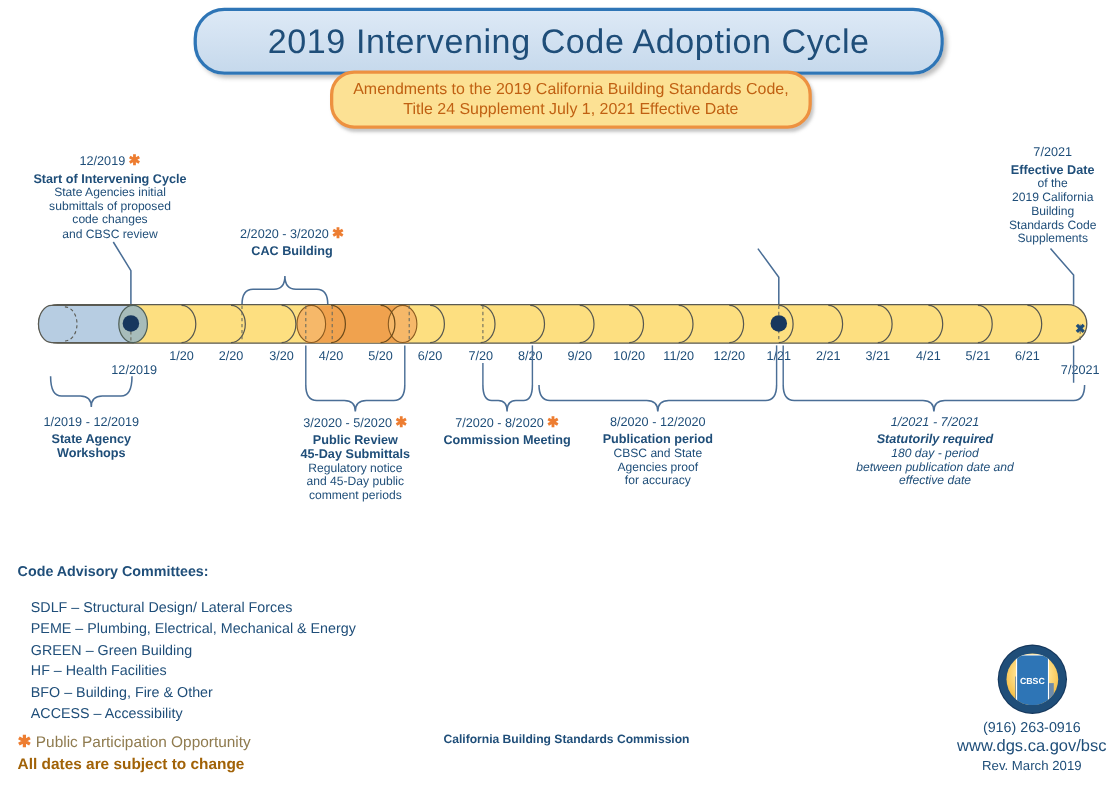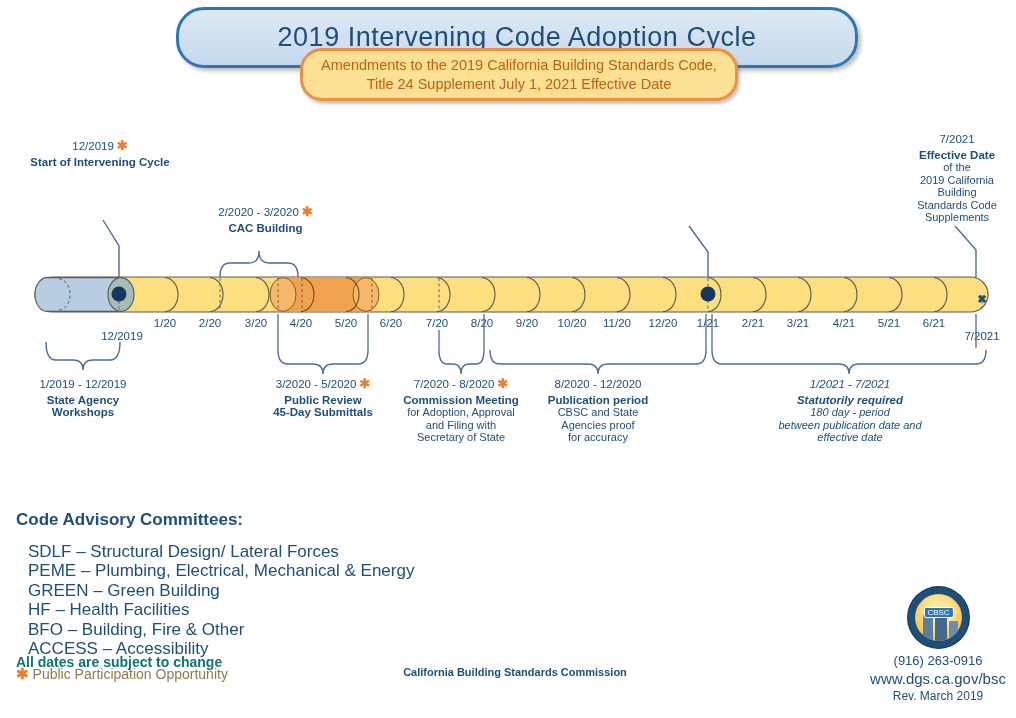--- a/index.html
+++ b/index.html
@@ -5,57 +5,57 @@
   html,body{margin:0;padding:0;background:#fff;}
   #page{position:relative;width:1016px;height:718px;background:#fff;overflow:hidden;
         font-family:"Liberation Sans",sans-serif;color:#1F4E79;}
   .abs{position:absolute;}
   
   .banner-title{left:176px;top:7px;width:676px;height:55px;
     background:linear-gradient(#dde9f6,#c6d9ec);
     border:3px solid #2E75B6;border-radius:28px;
     box-shadow:3px 3px 4px rgba(110,110,110,.45);
     display:flex;align-items:center;justify-content:center;
-    font-size:27px;color:#1F4E79;letter-spacing:.5px;z-index:1;}
-  .banner-sub{left:300px;top:48px;width:432px;height:47px;
+    font-size:31px;color:#1F4E79;letter-spacing:.5px;z-index:1;}
+  .banner-sub{left:300px;top:64px;width:432px;height:47px;
     background:#FCE194;border:3px solid #ED9140;border-radius:22px;
     box-shadow:2px 3px 3px rgba(110,110,110,.4);
     display:flex;align-items:center;justify-content:center;text-align:center;
     font-size:14.5px;line-height:19px;color:#C06012;white-space:pre-line;z-index:2;}
   
   .ann{position:absolute;text-align:center;font-size:11px;line-height:12.5px;color:#1F4E79;}
   .ann-date{font-size:11.5px;margin-bottom:3px;}
   .ann-title{font-weight:bold;font-size:11.5px;white-space:pre-line;}
   .ann-body{white-space:pre-line;}
   .ast{color:#ED7D31;font-size:13px;margin-left:3px;font-weight:bold;}
   
-  .committees{left:16px;top:510px;font-size:17px;line-height:19.5px;color:#1F4E79;}
+  .committees{left:16px;top:510px;font-size:13px;line-height:19.5px;color:#1F4E79;}
   .committees .head{font-weight:bold;}
   .committees ul{list-style:none;margin:12px;padding:0;}
   
   .foot-participation{left:16px;top:665px;font-size:14px;color:#8f7b4f;}
   .foot-participation .ast{font-size:15px;margin:0 4px 0 0;}
-  .foot-dates{left:16px;top:654px;font-size:14px;font-weight:bold;color:#0f766e;}
+  .foot-dates{left:16px;top:686px;font-size:14px;font-weight:bold;color:#a16207;}
   .foot-org{left:340px;top:666px;width:350px;text-align:center;
             font-size:11px;font-weight:bold;color:#1F4E79;}
   .foot-right{left:858px;top:653px;width:160px;text-align:center;color:#1F4E79;}
   .foot-phone{font-size:13px;}
   .foot-web{font-size:15px;margin-top:2px;}
   .foot-rev{font-size:12px;margin-top:2px;}
   
   .logo{left:908px;top:587px;width:61px;height:61px;border-radius:50%;
         background:#1F4E79;box-shadow:0 0 0 1px #15375c;}
   .logo-inner{position:absolute;inset:7px;border-radius:50%;overflow:hidden;
         background:radial-gradient(circle at 50% 40%, #ffe79c 0 35%, #f6c14b 70%, #e8a93a 100%);}
   .logo-b1{position:absolute;left:8px;bottom:0;width:10px;height:26px;background:#5c7d9d;}
   .logo-b2{position:absolute;left:20px;bottom:0;width:12px;height:32px;background:#46688c;}
   .logo-b3{position:absolute;left:34px;bottom:0;width:9px;height:20px;background:#6e8cab;}
-  .logo-label{position:absolute;left:50%;top:13px;transform:translateX(-50%);
-        background:#2E75B6;color:#fff;font-size:8px;font-weight:normal;
-        padding:0 3px;border-radius:2px;border:1px solid #fff;}
+  .logo-label{position:absolute;left:50%;top:1px;transform:translateX(-50%);
+        background:#2E75B6;color:#fff;font-size:8px;font-weight:bold;
+        padding:19px 3px;border-radius:2px;border:1px solid #fff;}
   svg{position:absolute;left:0;top:0;}
   svg text{font-family:"Liberation Sans",sans-serif;fill:#1F4E79;font-size:11.5px;}
 </style>
 </head>
 <body>
 
 <div id="page">
 
   <div class="abs banner-title">2019 Intervening Code Adoption Cycle</div>
   <div class="abs banner-sub">Amendments to the 2019 California Building Standards Code,
@@ -159,20 +159,24 @@
       <path d="M278,350 Q278,364 288,364 L313,364 Q323,364 323,374 Q323,364 333,364 L358,364 Q368,364 368,350"></path>
       <path d="M439,350 Q439,364 447,364 L453,364 Q461,364 461,374 Q461,364 469,364 L476,364 Q484,364 484,350"></path>
       <path d="M490,350 Q490,364 500,364 L588,364 Q598,364 598,374 Q598,364 608,364 L696,364 Q706,364 706,350"></path>
       <path d="M712,350 Q712,364 722,364 L839,364 Q849,364 849,374 Q849,364 859,364 L976,364 Q986,364 986,350"></path>
     </g>
   </svg>
 
   <div class="ann" style="left:20px;top:140px;width:160px;">
     <div class="ann-date"><span>12/2019</span><span class="ast">✱</span></div>
     <div class="ann-title">Start of Intervening Cycle</div>
+    <div class="ann-body">State Agencies initial
+submittals of proposed
+code changes
+and CBSC review</div>
   </div>
 
   <div class="ann" style="left:193px;top:206px;width:145px;">
     <div class="ann-date"><span>2/2020 - 3/2020</span><span class="ast">✱</span></div>
     <div class="ann-title">CAC Building</div>
   </div>
 
 
   <div class="ann" style="left:887px;top:133px;width:140px;">
     <div class="ann-date"><span>7/2021</span></div>
@@ -187,28 +191,28 @@
   <div class="ann" style="left:12px;top:378px;width:142px;">
     <div class="ann-date"><span>1/2019 - 12/2019</span></div>
     <div class="ann-title">State Agency
 Workshops</div>
   </div>
 
   <div class="ann" style="left:253px;top:378px;width:140px;">
     <div class="ann-date"><span>3/2020 - 5/2020</span><span class="ast">✱</span></div>
     <div class="ann-title">Public Review
 45-Day Submittals</div>
+    <div class="ann-body">Regulatory notice
+and 45-Day public
+comment periods</div>
   </div>
 
   <div class="ann" style="left:385px;top:378px;width:152px;">
     <div class="ann-date"><span>7/2020 - 8/2020</span><span class="ast">✱</span></div>
     <div class="ann-title">Commission Meeting</div>
-    <div class="ann-body">for Adoption, Approval
-and Filing with
-Secretary of State</div>
   </div>
 
   <div class="ann" style="left:527px;top:378px;width:142px;">
     <div class="ann-date"><span>8/2020 - 12/2020</span></div>
     <div class="ann-title">Publication period</div>
     <div class="ann-body">CBSC and State
 Agencies proof
 for accuracy</div>
   </div>
 

